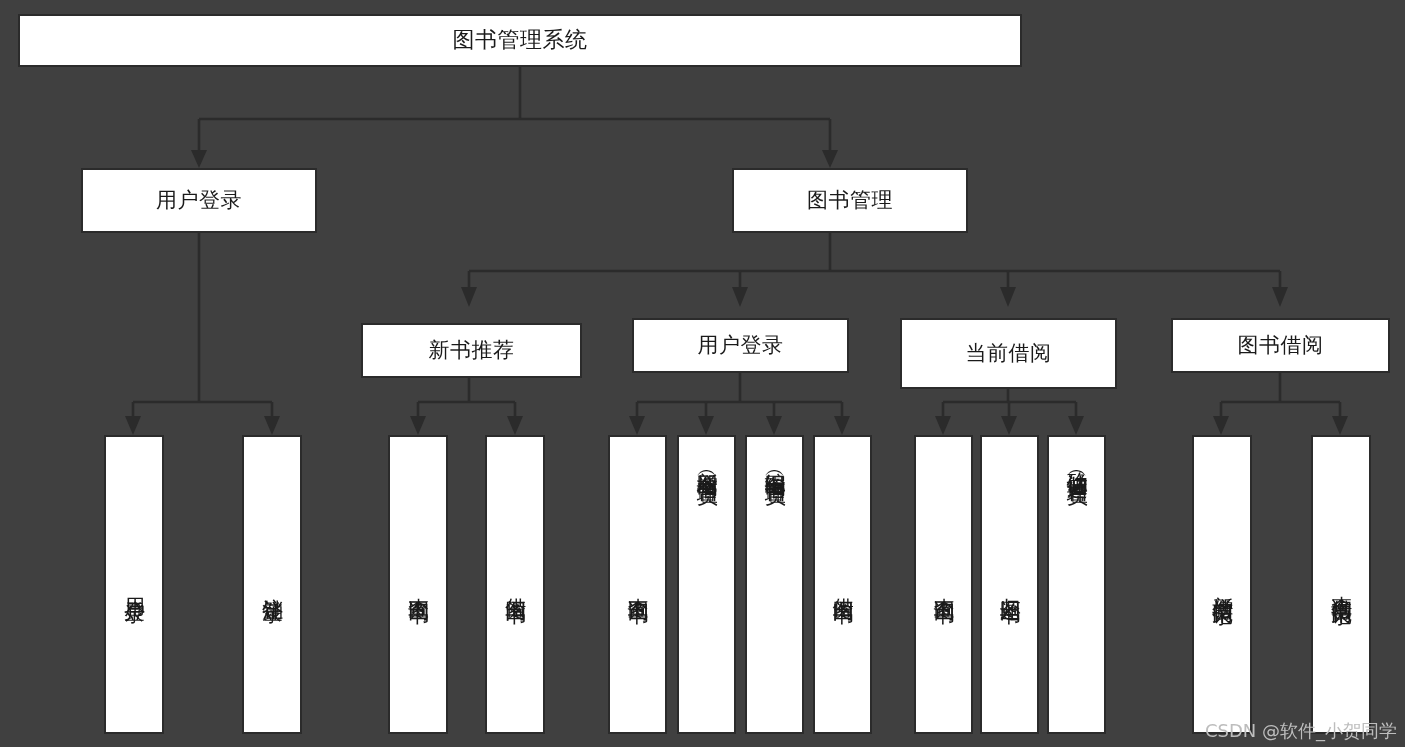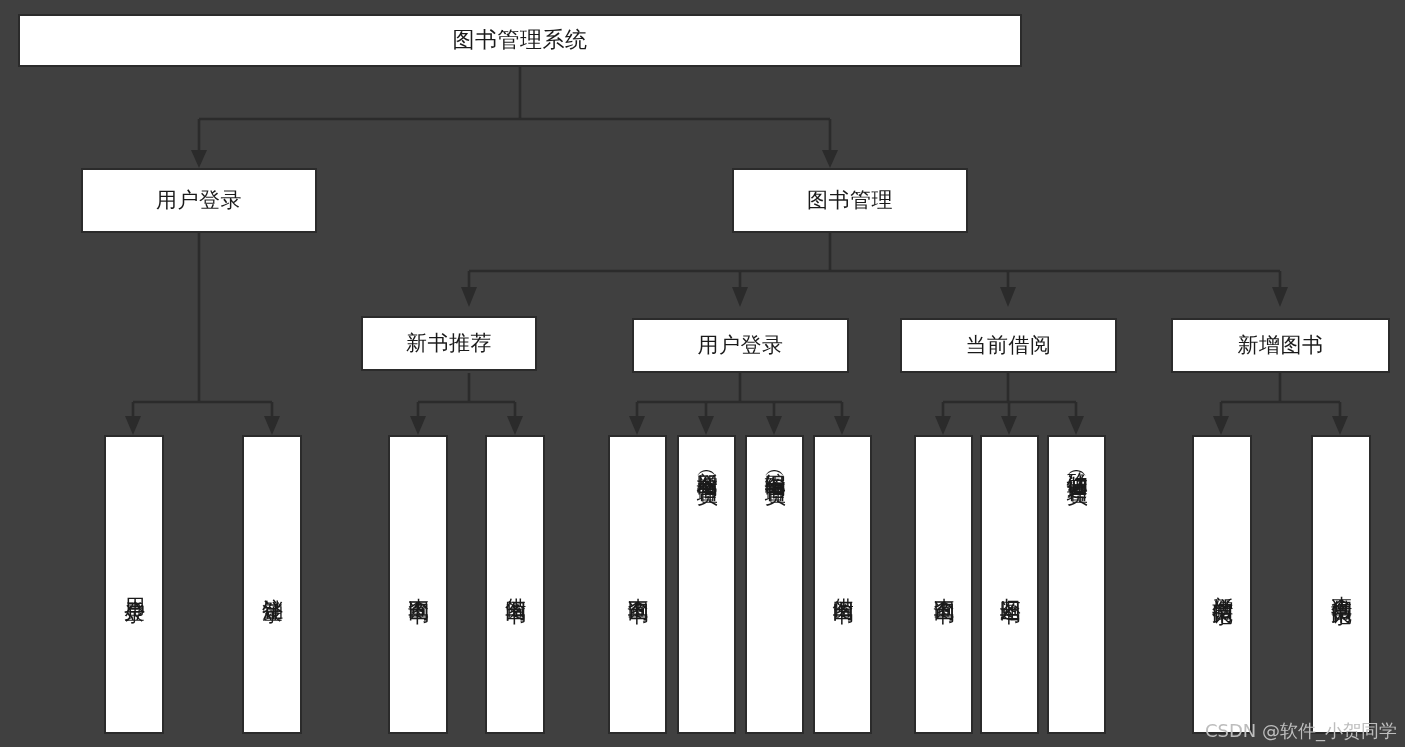--- a/index.html
+++ b/index.html
@@ -169,34 +169,34 @@
   </div>
 
   <div class="node horiz" style="left:81px; top:168px; width:236px; height:65px;">
     <span class="label">用户登录</span>
   </div>
 
   <div class="node horiz" style="left:732px; top:168px; width:236px; height:65px;">
     <span class="label">图书管理</span>
   </div>
 
-  <div class="node horiz" style="left:361px; top:316px; width:176px; height:55px;">
+  <div class="node horiz" style="left:361px; top:323px; width:221px; height:55px;">
     <span class="label">新书推荐</span>
   </div>
 
   <div class="node horiz" style="left:632px; top:318px; width:217px; height:55px;">
     <span class="label">用户登录</span>
   </div>
 
-  <div class="node horiz" style="left:900px; top:318px; width:217px; height:55px;">
+  <div class="node horiz" style="left:900px; top:318px; width:217px; height:71px;">
     <span class="label">当前借阅</span>
   </div>
 
   <div class="node horiz" style="left:1171px; top:318px; width:219px; height:55px;">
-    <span class="label">新增图书</span>
+    <span class="label">图书借阅</span>
   </div>
 
   <div class="node vert mid" style="left:104px; top:435px; width:60px; height:299px;">
     <span class="label">用户登录</span>
   </div>
 
   <div class="node vert mid" style="left:242px; top:435px; width:60px; height:299px;">
     <span class="label">注销登录</span>
   </div>
 

